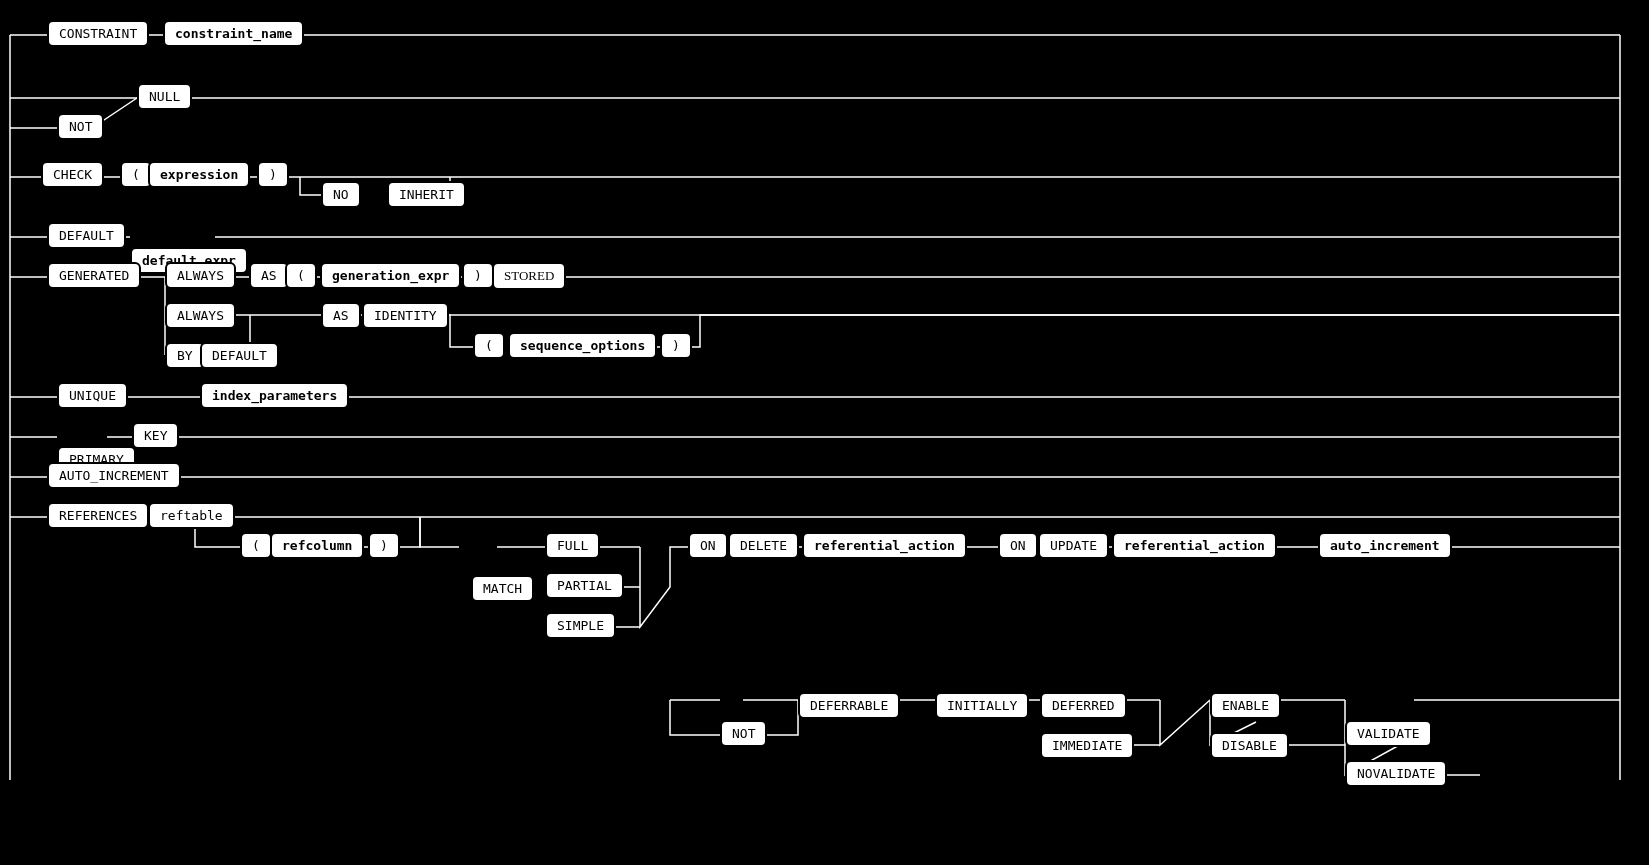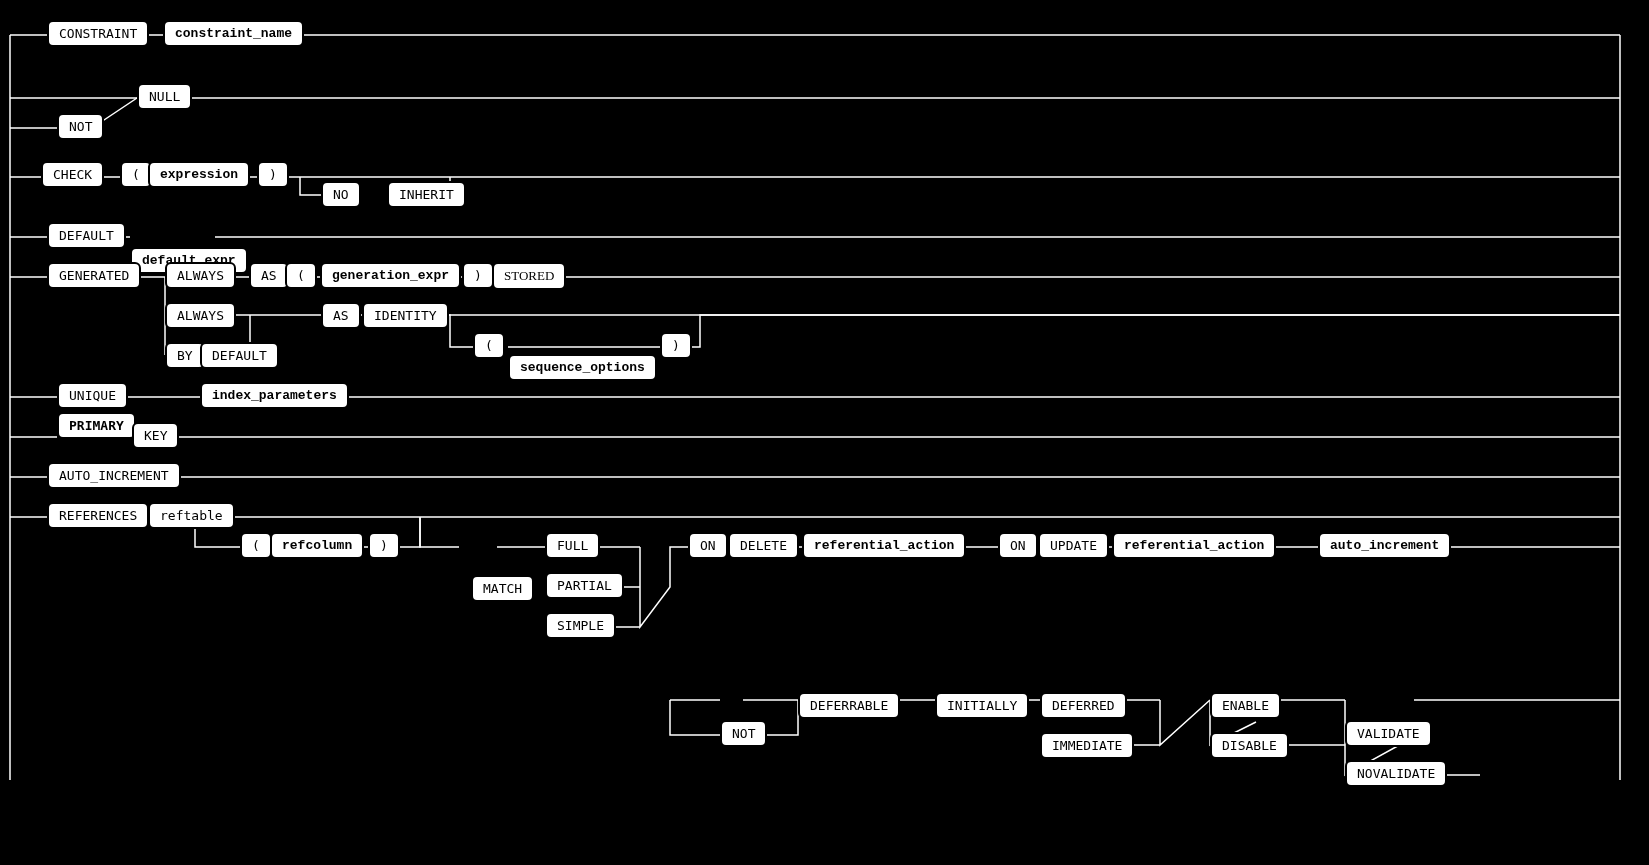--- a/index.html
+++ b/index.html
@@ -23,21 +23,20 @@
       border: 2px solid #000;
       border-radius: 6px;
       padding: 4px 10px;
       font-size: 13px;
       font-weight: normal;
       white-space: nowrap;
       font-family: monospace;
     }
     .node.bold {
       font-weight: bold;
-      font-family: Liberation Mono, monospace;
     }
     .node.keyword {
       font-weight: normal;
     }
     
     .lines-svg {
       position: absolute;
       top: 0; left: 0;
       width: 1649px;
       height: 865px;
@@ -184,27 +183,27 @@
     <div class="node keyword" style="left: 165px; top: 262px;">ALWAYS</div>
     <div class="node keyword" style="left: 249px; top: 262px;">AS</div>
     <div class="node keyword" style="left: 285px; top: 262px;">(</div>
     <div class="node bold" style="left: 320px; top: 262px; font-weight: bold;">generation_expr</div>
     <div class="node keyword" style="left: 462px; top: 262px;">)</div>
     <div class="node keyword" style="left: 492px; top: 262px; font-family: Liberation Serif, serif;">STORED</div>
     <div class="node keyword" style="left: 165px; top: 302px;">ALWAYS</div>
     <div class="node keyword" style="left: 321px; top: 302px;">AS</div>
     <div class="node keyword" style="left: 362px; top: 302px;">IDENTITY</div>
     <div class="node keyword" style="left: 473px; top: 332px;">(</div>
-    <div class="node bold" style="left: 508px; top: 332px; font-weight: bold; margin-top: 22px;">sequence_options</div>
+    <div class="node bold" style="left: 508px; top: 332px; font-weight: bold;">sequence_options</div>
     <div class="node keyword" style="left: 660px; top: 332px;">)</div>
     <div class="node keyword" style="left: 165px; top: 342px;">BY</div>
     <div class="node keyword" style="left: 200px; top: 342px;">DEFAULT</div>
     <div class="node keyword" style="left: 57px; top: 382px;">UNIQUE</div>
     <div class="node bold" style="left: 200px; top: 382px; font-weight: bold;">index_parameters</div>
-    <div class="node keyword" style="left: 57px; top: 412px; font-weight: bold;">PRIMARY</div>
+    <div class="node keyword" style="left: 57px; top: 446px;">PRIMARY</div>
     <div class="node keyword" style="left: 132px; top: 422px;">KEY</div>
     <div class="node keyword" style="left: 47px; top: 462px;">AUTO_INCREMENT</div>
     <div class="node keyword" style="left: 47px; top: 502px;">REFERENCES</div>
     <div class="node keyword" style="left: 148px; top: 502px;">reftable</div>
     <div class="node keyword" style="left: 240px; top: 532px;">(</div>
     <div class="node bold" style="left: 270px; top: 532px; font-weight: bold;">refcolumn</div>
     <div class="node keyword" style="left: 368px; top: 532px;">)</div>
     <div class="node keyword" style="left: 471px; top: 532px; margin-top: 43px;">MATCH</div>
     <div class="node keyword" style="left: 545px; top: 532px;">FULL</div>
     <div class="node keyword" style="left: 545px; top: 572px;">PARTIAL</div>

